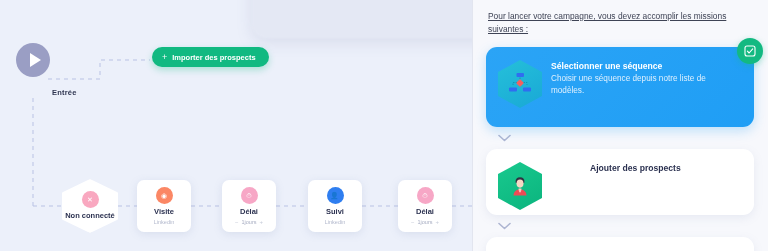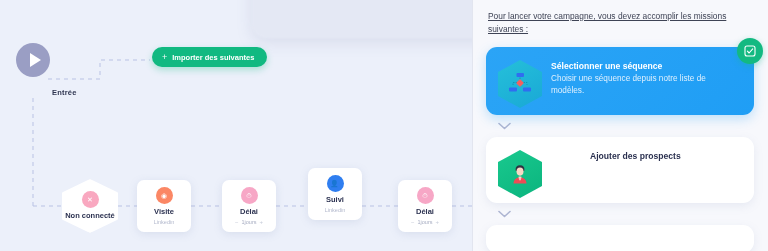--- a/index.html
+++ b/index.html
@@ -130,21 +130,21 @@
     position: relative;
     border-radius: 11px;
     padding: 13px 14px 13px 12px;
     display: flex; align-items: flex-start; gap: 9px;
     cursor: pointer;
   }
   .mission.active {
     background: #2aa6f5;
     background: linear-gradient(135deg,#2ba4f6 0%,#1f9ef5 100%);
     box-shadow: 0 4px 12px rgba(42,160,245,.28);
-    height: 68px;
+    height: 80px;
   }
   .mission.plain {
     background: #ffffff;
     box-shadow: 0 3px 10px rgba(125,137,175,.13);
     height: 66px;
     gap: 48px;
   }
 
   .hexicon {
     flex: 0 0 44px; width: 44px; height: 48px;
@@ -202,21 +202,21 @@
       </g>
     </svg>
 
     <div id="entry">
       <span class="tri"></span>
     </div>
     <div id="entry-label">Entrée</div>
 
     <button id="import-btn">
       <span class="plus">+</span>
-      <span>Importer des suivantes</span>
+      <span>Importer des prospects</span>
     </button>
 
     <div class="node card" style="left:137px; top:180px;">
       <span class="dot coral">◉</span>
       <span class="n-title">Visite</span>
       <span class="n-sub">Linkedin</span>
     </div>
 
     <div class="node hex" style="left:62px; top:179px;">
       <span class="dot pink">✕</span>
@@ -226,21 +226,21 @@
     <div class="node card" style="left:222px; top:180px;">
       <span class="dot pink2">⏱</span>
       <span class="n-title">Délai</span>
       <span class="stepper">
         <span class="sgn">−</span>
         <span class="val">1jours</span>
         <span class="sgn">+</span>
       </span>
     </div>
 
-    <div class="node card" style="left:308px; top:168px;">
+    <div class="node card" style="left:308px; top:180px;">
       <span class="dot blue">👤</span>
       <span class="n-title">Suivi</span>
       <span class="n-sub">Linkedin</span>
     </div>
 
     <div class="node card" style="left:398px; top:180px;">
       <span class="dot pink2">⏱</span>
       <span class="n-title">Délai</span>
       <span class="stepper">
         <span class="sgn">−</span>

